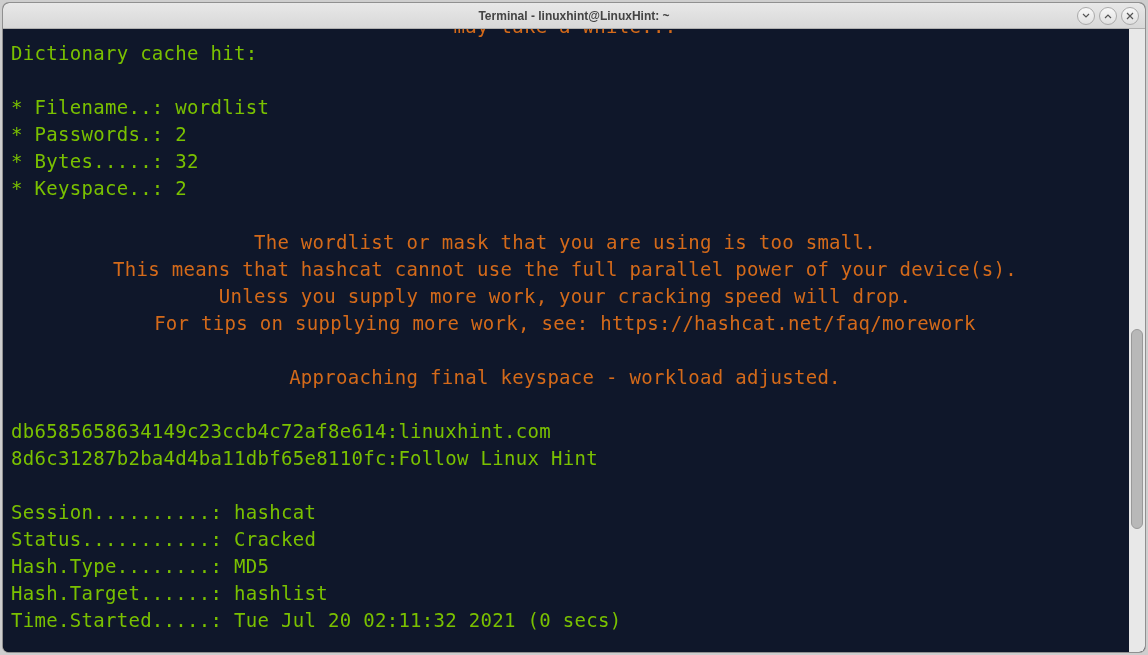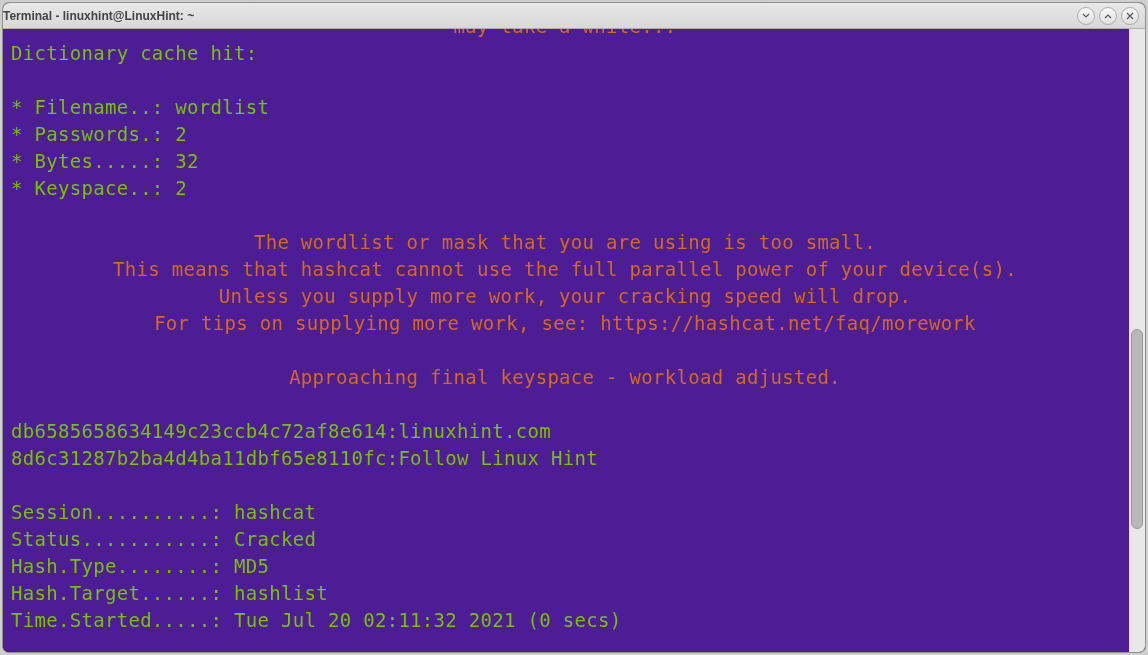--- a/index.html
+++ b/index.html
@@ -23,21 +23,21 @@
     overflow: hidden;
     display: flex;
     flex-direction: column;
   }
   .titlebar {
     height: 26px;
     background: linear-gradient(#e8e8e8, #d8d8d8);
     border-bottom: 1px solid #b0b0b0;
     display: flex;
     align-items: center;
-    justify-content: flex-start;
+    justify-content: center;
     position: relative;
     flex-shrink: 0;
   }
   .titlebar-text {
     font-size: 12px;
     color: #444;
     font-weight: bold;
   }
   .window-buttons {
     position: absolute;
@@ -54,21 +54,21 @@
     border: 1px solid #aaa;
     display: flex;
     align-items: center;
     justify-content: center;
     font-size: 10px;
     color: #555;
     cursor: pointer;
   }
   .terminal-body {
     flex: 1;
-    background: #4c1d95;
+    background: #0f172a;
     position: relative;
     overflow: hidden;
   }
   .terminal-content {
     padding: 2px 8px;
     font-family: "DejaVu Sans Mono", "Liberation Mono", monospace;
     font-size: 19px;
     line-height: 27px;
     letter-spacing: 0.3px;
     white-space: pre;

